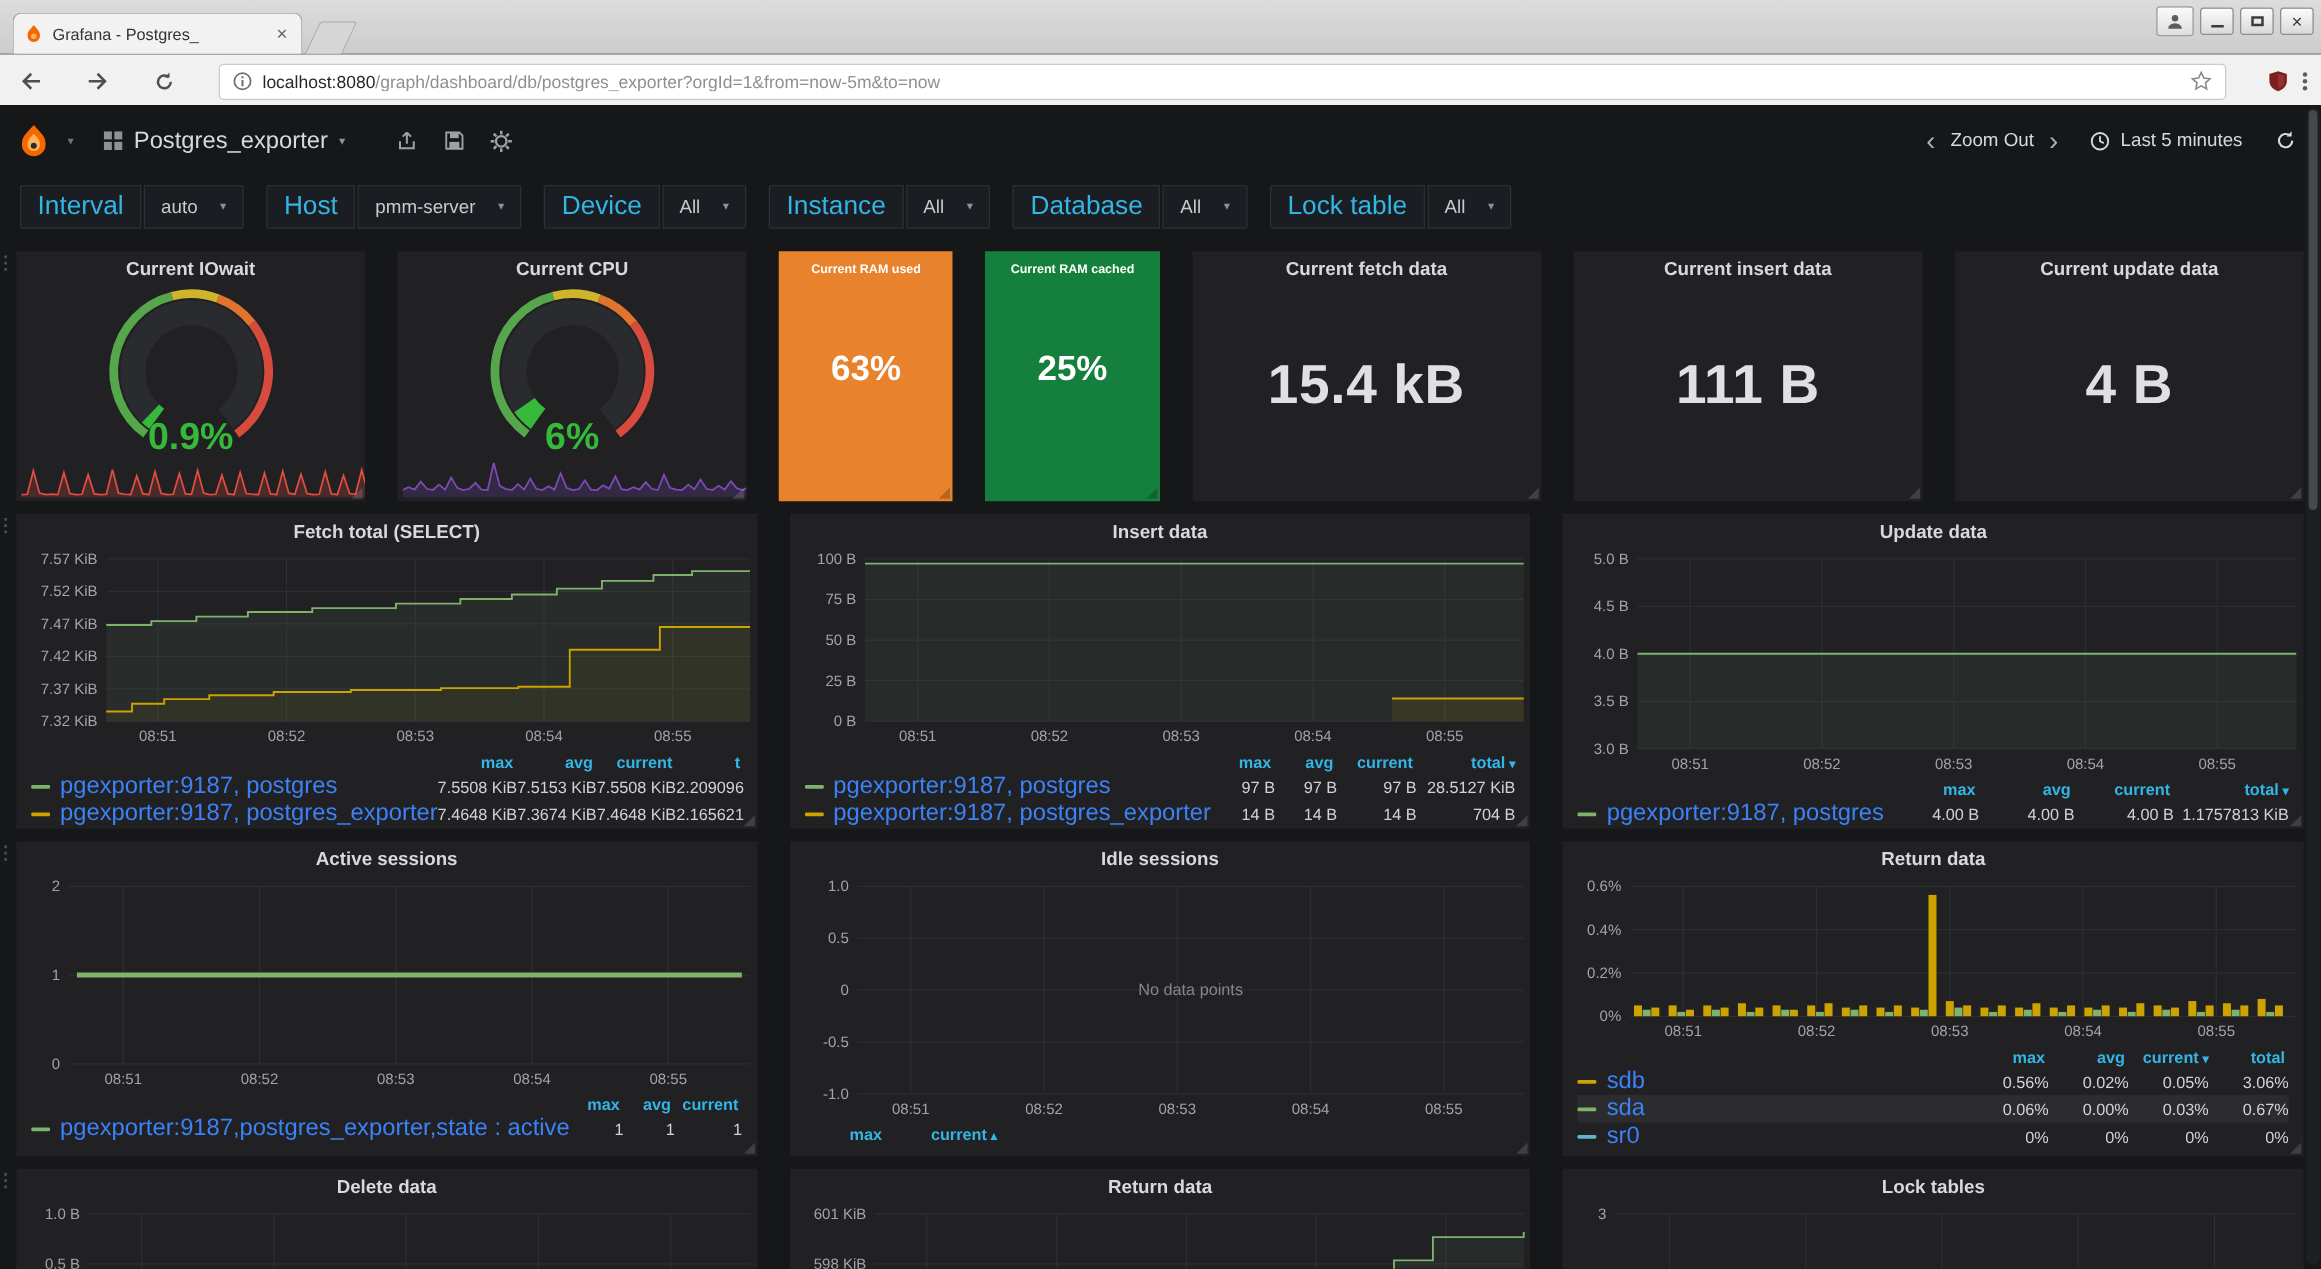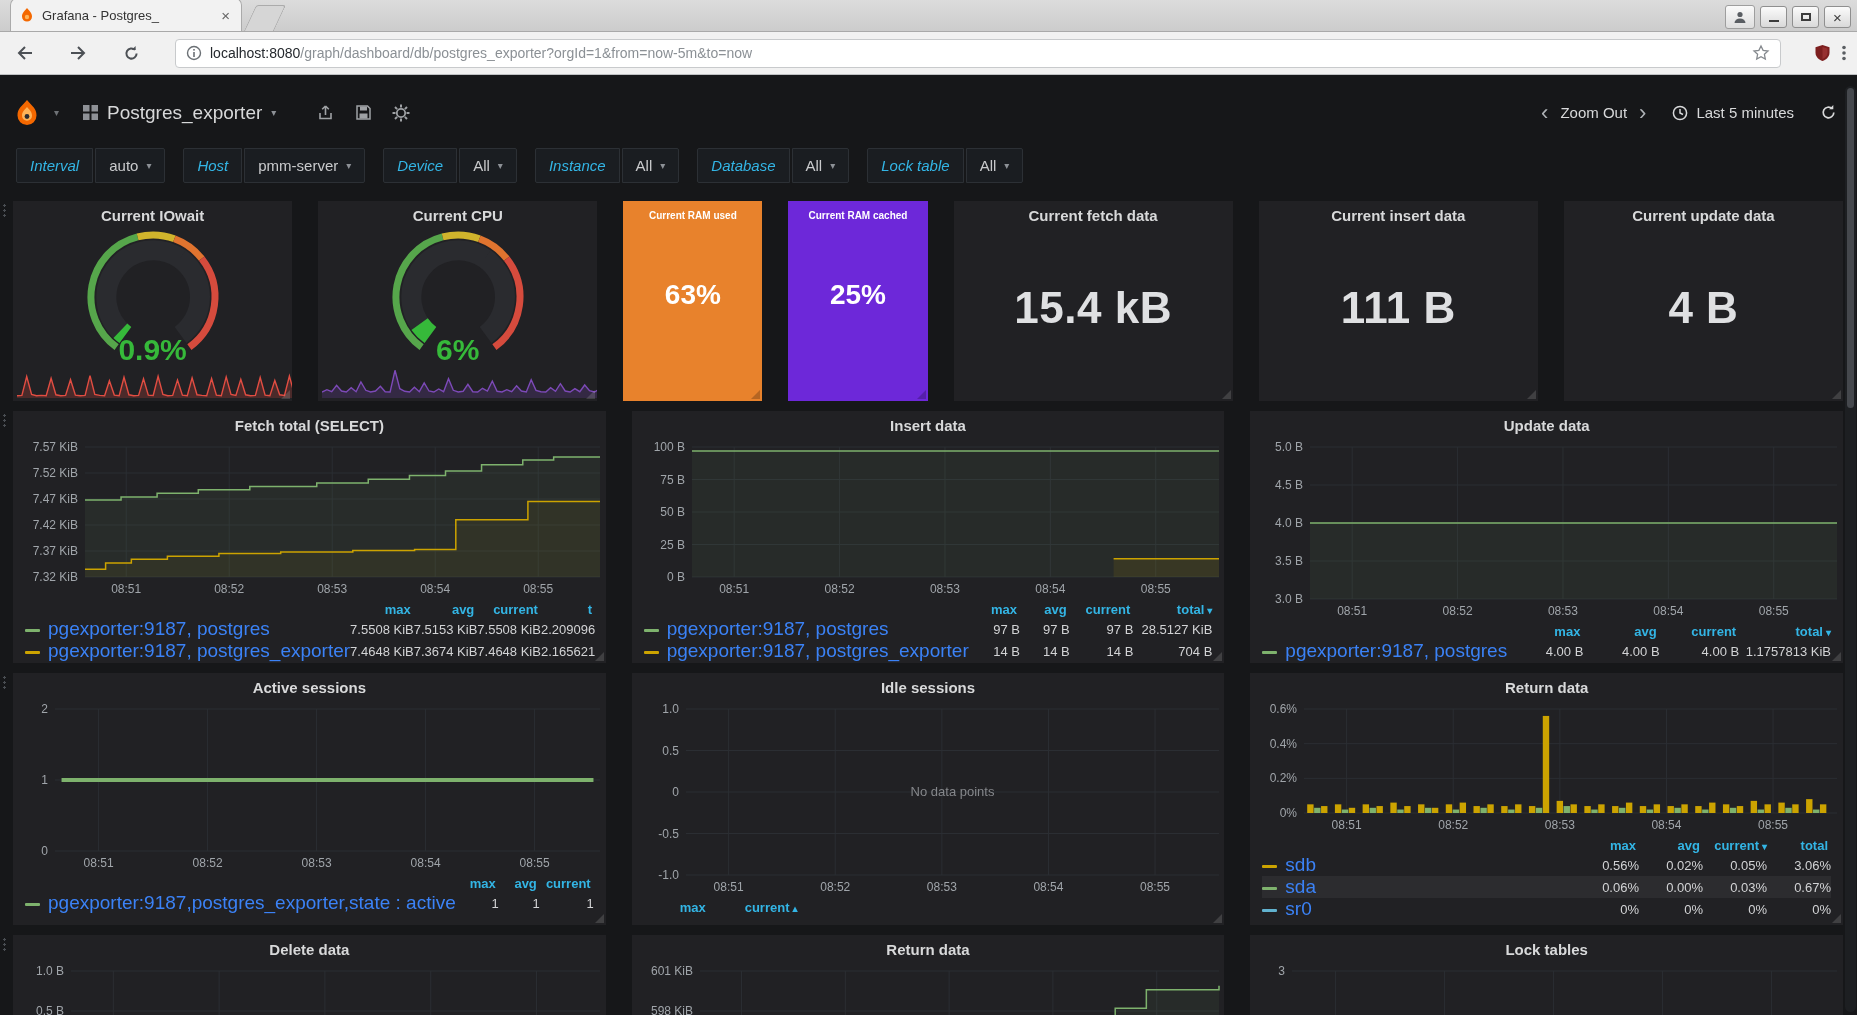--- a/index.html
+++ b/index.html
@@ -1,21 +1,21 @@
 <!DOCTYPE html>
 <html><head>
 <meta charset="utf-8">
 <style>
   * { margin:0; padding:0; box-sizing:border-box; }
   html,body { width:1857px; height:1015px; overflow:hidden; background:#161719;
               font-family:"Liberation Sans", sans-serif; }
   svg { font-family:"Liberation Sans", sans-serif; }
 
   
-  .tab-strip { height:32px; background:linear-gradient(#dcdcdc,#cccccc); position:relative;
+  .tab-strip { height:44px; background:linear-gradient(#dcdcdc,#cccccc); position:relative;
                display:flex; align-items:flex-end; border-bottom:1px solid #a9a9a9; }
   .tab { width:232px; height:33px; background:#f2f2f2; border-radius:7px 7px 0 0;
          margin-left:10px; display:flex; align-items:center; padding:0 8px;
          border:1px solid #aaa; border-bottom:none; }
   .tab-title { font-size:13px; color:#333; margin-left:7px; white-space:nowrap; overflow:hidden; flex:1; }
   .tab-close { color:#666; font-size:15px; padding:0 3px; cursor:default; }
   .new-tab { width:30px; height:26px; background:#d6d6d6; border:1px solid #ababab; border-bottom:none;
              transform:skewX(-25deg); margin-left:8px; margin-bottom:0; border-radius:3px 3px 0 0; }
   .tabstrip-right { position:absolute; right:6px; top:5px; display:flex; align-items:center; gap:5px; }
   .profile-btn { width:30px; height:24px; display:flex; align-items:center; justify-content:center;
@@ -49,22 +49,22 @@
   .nav-icons { display:flex; align-items:center; gap:4px; margin-left:22px; }
   .nav-ic { width:34px; height:32px; display:flex; align-items:center; justify-content:center; border-radius:3px; }
   .nav-right { margin-left:auto; display:flex; align-items:center; gap:26px; color:#d8d9da; font-size:15px; }
   .zoom-cluster { display:flex; align-items:center; gap:12px; }
   .chev { color:#aeb2b6; font-size:22px; line-height:1; }
   .time-cluster { display:flex; align-items:center; gap:8px; }
 
   .gf-submenu { height:48px; display:flex; align-items:center; padding:0 16px; gap:18px; }
   .filter { display:flex; align-items:stretch; gap:2px; height:35px; }
   .f-label { display:flex; align-items:center; padding:0 13px; background:#1a1d21; border:1px solid #2c3035;
-             color:#33b5e5; font-size:15px; border-radius:2px 0 0 2px;font-style:italic; }
-  .f-value { display:flex; align-items:center; gap:8px; padding:0 13px; background:#1a1d21;
+             color:#33b5e5; font-size:21px; border-radius:2px 0 0 2px; }
+  .f-value { display:flex; align-items:center; gap:18px; padding:0 13px; background:#1a1d21;
              border:1px solid #2c3035; color:#c9cacc; font-size:15px; border-radius:0 2px 2px 0; }
 
   .dash { padding:12px 14px 0 13px; }
   .row { display:flex; gap:26px; margin-bottom:10px; position:relative; }
   .row-handle { position:absolute; left:-11px; top:2px; width:5px; height:16px;
                 background-image:radial-gradient(circle, #4a4e53 1.1px, transparent 1.4px);
                 background-size:5px 5px; }
 
   .panel { background:#212124; position:relative; overflow:hidden; }
   .panel::after { content:""; position:absolute; right:2px; bottom:2px; width:0; height:0;
@@ -346,21 +346,21 @@
             <path d="M0 32 L0.0 26.0 L4.9 23.7 L9.7 25.7 L14.6 19.3 L19.5 25.0 L24.3 26.0 L29.2 21.7 L34.1 25.7 L38.9 16.0 L43.8 24.3 L48.6 26.0 L53.5 25.0 L58.4 20.3 L63.2 25.7 L68.1 26.0 L73.0 4.3 L77.8 22.7 L82.7 25.3 L87.6 26.0 L92.4 21.3 L97.3 25.7 L102.2 17.0 L107.0 25.0 L111.9 26.0 L116.7 23.0 L121.6 25.7 L126.5 12.7 L131.3 24.3 L136.2 26.0 L141.1 25.3 L145.9 18.3 L150.8 25.7 L155.7 26.0 L160.5 22.3 L165.4 25.0 L170.3 15.0 L175.1 25.3 L180.0 26.0 L184.8 23.7 L189.7 25.7 L194.6 19.7 L199.4 25.0 L204.3 26.0 L209.2 13.7 L214.0 24.3 L218.9 25.7 L223.8 26.0 L228.6 21.7 L233.5 25.3 L238.4 17.7 L243.2 25.0 L248.1 26.0 L252.9 22.7 L257.8 25.7 L262.7 19.0 L267.5 24.7 L272.4 26.0 L277.3 23.3 L282.1 25.3 L287.0 24.3 L287 32 Z" fill="#7d4ab8" fill-opacity="0.22" stroke="none"></path>
             <path d="M0.0 26.0 L4.9 23.7 L9.7 25.7 L14.6 19.3 L19.5 25.0 L24.3 26.0 L29.2 21.7 L34.1 25.7 L38.9 16.0 L43.8 24.3 L48.6 26.0 L53.5 25.0 L58.4 20.3 L63.2 25.7 L68.1 26.0 L73.0 4.3 L77.8 22.7 L82.7 25.3 L87.6 26.0 L92.4 21.3 L97.3 25.7 L102.2 17.0 L107.0 25.0 L111.9 26.0 L116.7 23.0 L121.6 25.7 L126.5 12.7 L131.3 24.3 L136.2 26.0 L141.1 25.3 L145.9 18.3 L150.8 25.7 L155.7 26.0 L160.5 22.3 L165.4 25.0 L170.3 15.0 L175.1 25.3 L180.0 26.0 L184.8 23.7 L189.7 25.7 L194.6 19.7 L199.4 25.0 L204.3 26.0 L209.2 13.7 L214.0 24.3 L218.9 25.7 L223.8 26.0 L228.6 21.7 L233.5 25.3 L238.4 17.7 L243.2 25.0 L248.1 26.0 L252.9 22.7 L257.8 25.7 L262.7 19.0 L267.5 24.7 L272.4 26.0 L277.3 23.3 L282.1 25.3 L287.0 24.3" fill="none" stroke="#7d4ab8" stroke-width="1.4"></path>
           </svg>
       </div>
 
       <div class="panel w1 panel-color" style="background: rgb(232, 130, 44);">
         <div class="p-title">Current RAM used</div>
         <div class="color-value">63%</div>
       </div>
 
-      <div class="panel w1 panel-color" style="background: #6d28d9;">
+      <div class="panel w1 panel-color" style="background: #15803d;">
         <div class="p-title">Current RAM cached</div>
         <div class="color-value">25%</div>
       </div>
 
       <div class="panel w2">
         <div class="p-title">Current fetch data</div>
         <div class="big-value">15.4 kB</div>
       </div>
 
       <div class="panel w2">

